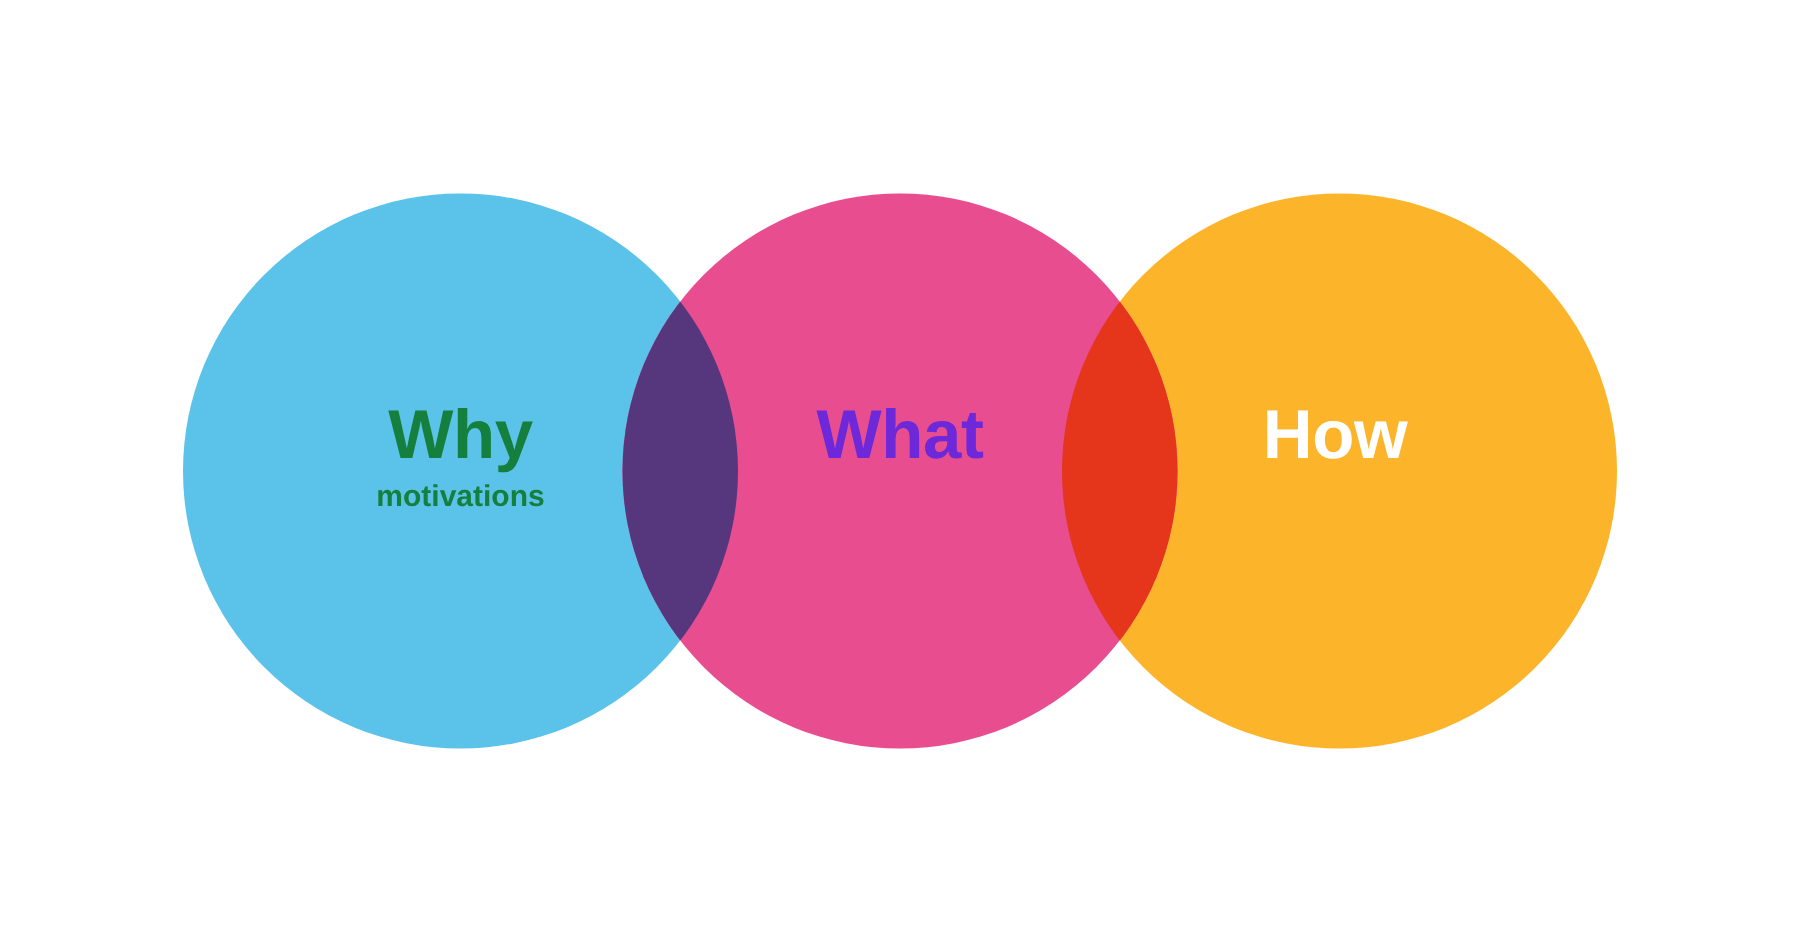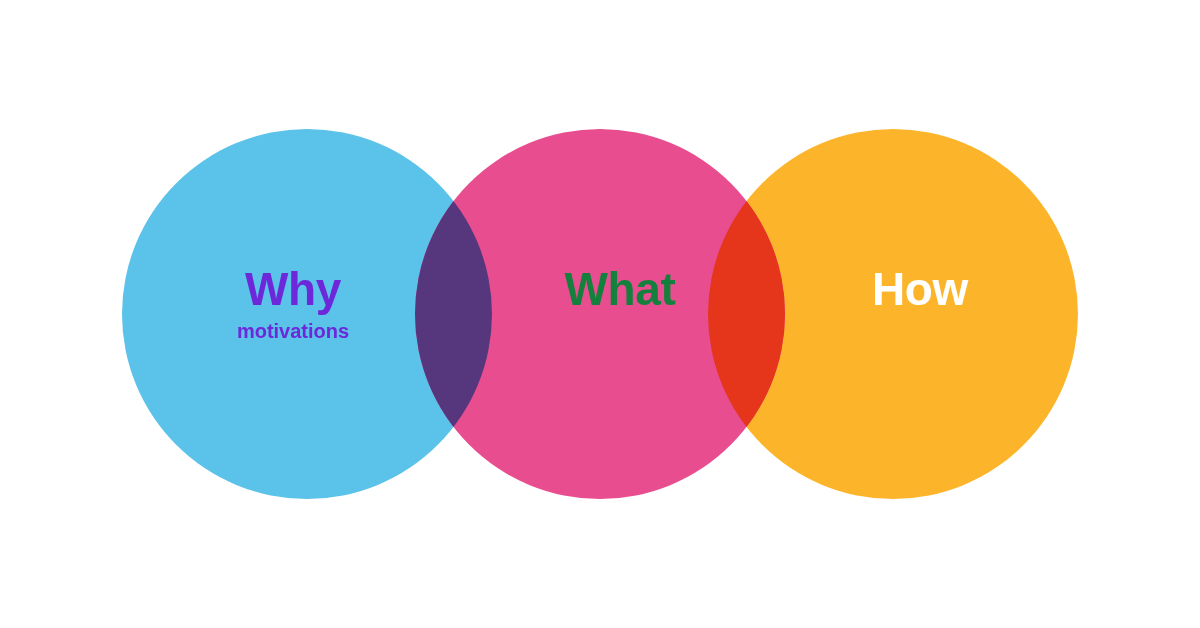--- a/index.html
+++ b/index.html
@@ -81,26 +81,26 @@
     <circle id="circle-what" cx="600" cy="314" r="185" fill="#E84E8F"></circle>
 
     <g clip-path="url(#clip-why)">
       <circle id="overlap-why-what" cx="600" cy="314" r="185" fill="#56377E"></circle>
     </g>
     <g clip-path="url(#clip-how)">
       <circle id="overlap-what-how" cx="600" cy="314" r="185" fill="#E5351B"></circle>
     </g>
   </svg>
 
-  <div id="label-why" class="venn-label" style="left: 143px; color: #6d28d9;">
+  <div id="label-why" class="venn-label" style="left: 157px; color: #15803d;">
     <span class="heading">Why</span>
     <span class="sublabel">motivations</span>
   </div>
 
-  <div id="label-what" class="venn-label" style="left: 470px; color: #15803d;">
+  <div id="label-what" class="venn-label" style="left: 450px; color: #6d28d9;">
     <span class="heading">What</span>
   </div>
 
-  <div id="label-how" class="venn-label" style="left: 770px; color: rgb(255, 255, 255);">
+  <div id="label-how" class="venn-label" style="left: 740px; color: rgb(255, 255, 255);">
     <span class="heading">How</span>
   </div>
 
 </div>
 
 </body></html>

